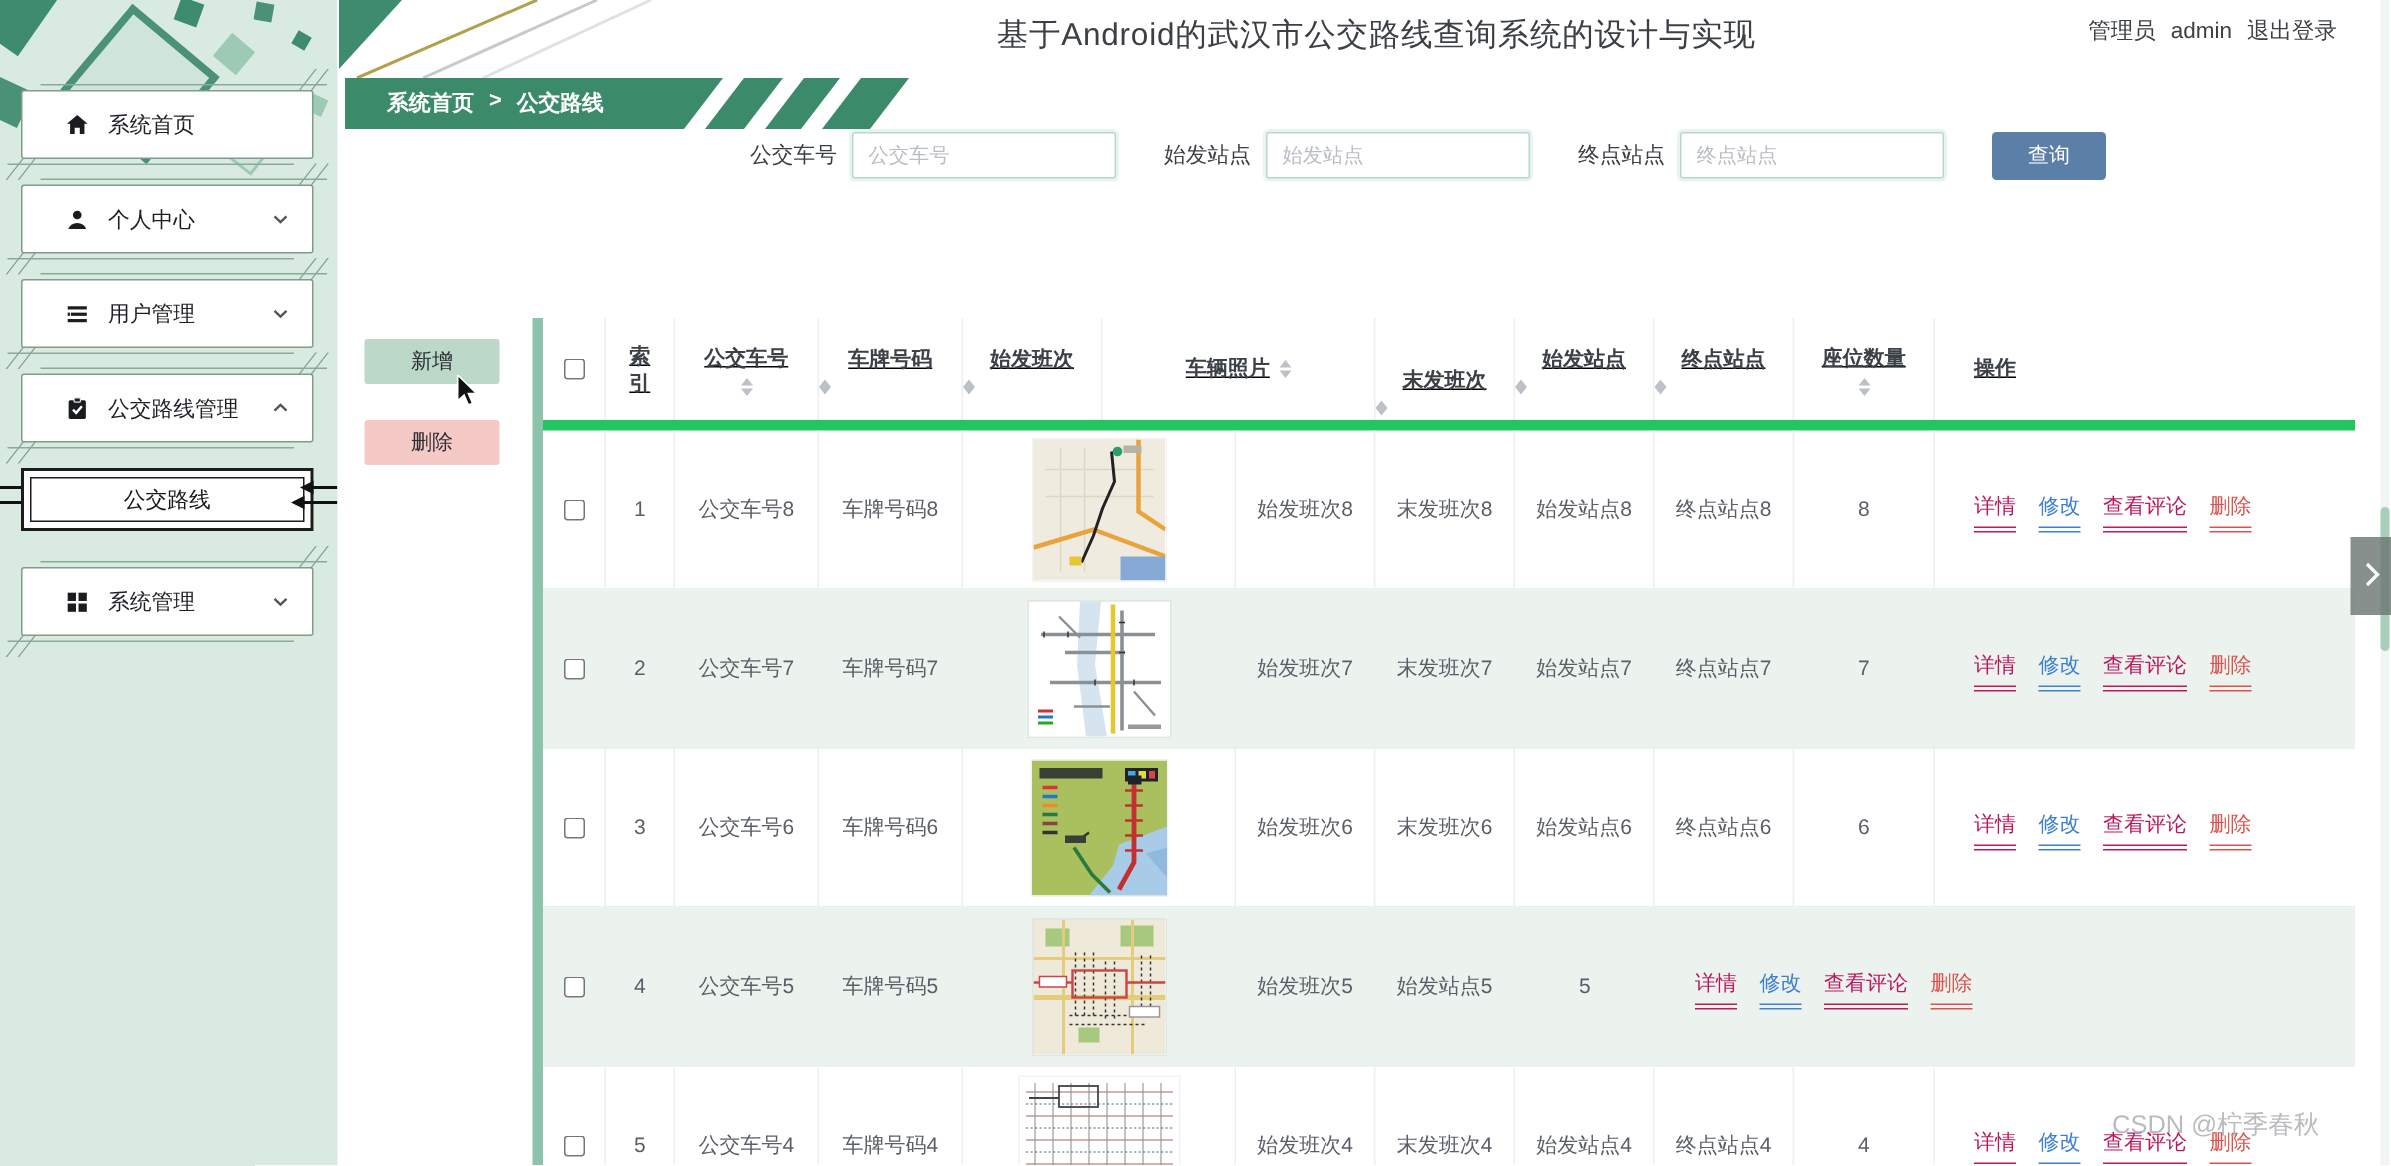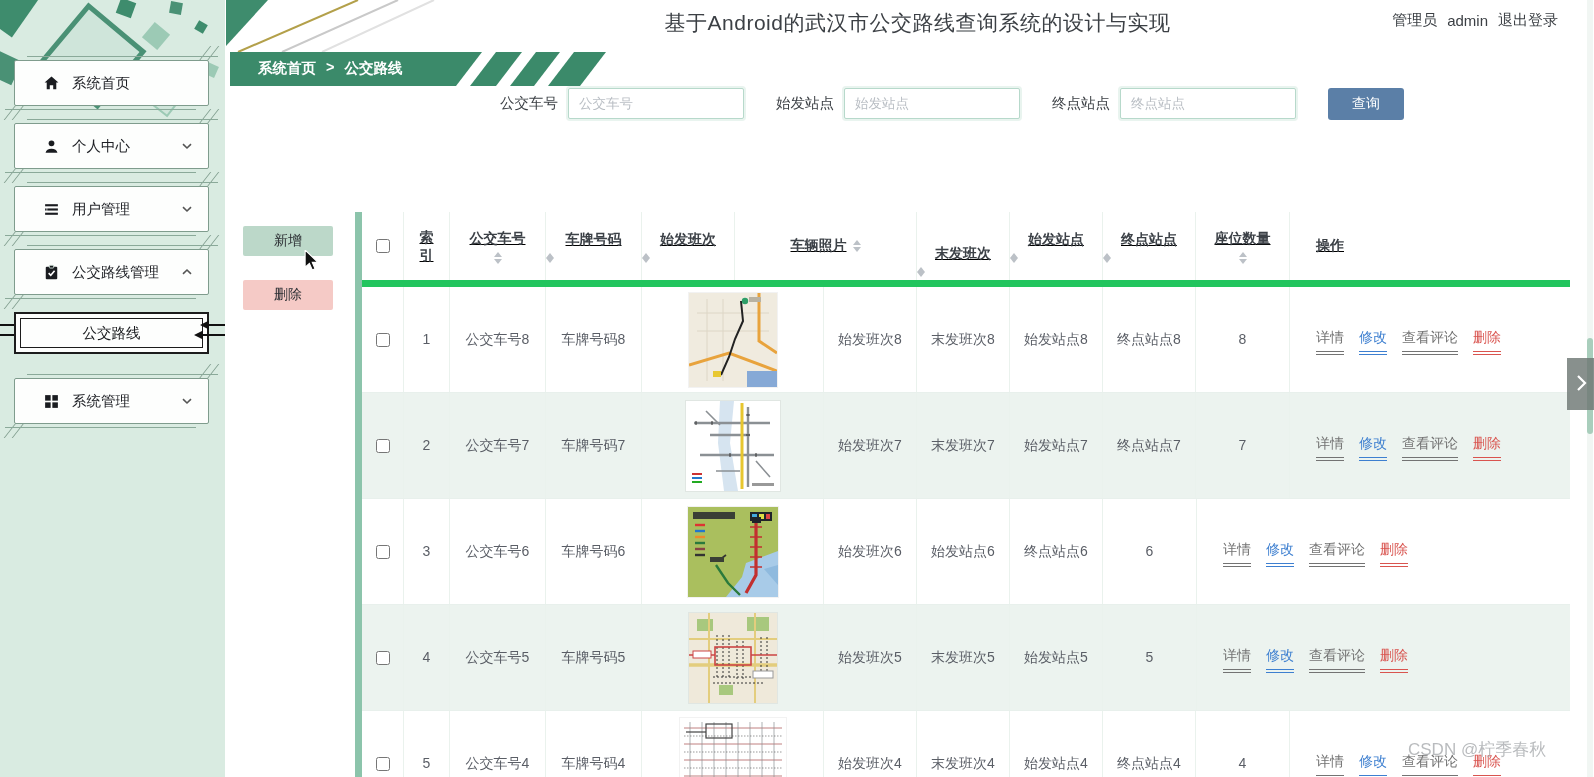--- a/index.html
+++ b/index.html
@@ -87,21 +87,21 @@
   .thead .c-idx span{display:block;width:16px;text-align:center;}
   .sort{display:flex;flex-direction:column;gap:2px;align-items:center;}
   .sort i{width:0;height:0;border-left:4px solid transparent;border-right:4px solid transparent;display:block;}
   .sort .up{border-bottom:5px solid #bcc1c7;}
   .sort .dn{border-top:5px solid #bcc1c7;}
   .cbx{width:14px;height:14px;accent-color:#5b7fa7;cursor:pointer;}
   .photo{display:inline-flex;box-shadow:0 0 0 1px rgba(0,0,0,.05);cursor:pointer;}
   .op{font-size:14px;text-decoration:none;cursor:pointer;position:relative;padding-bottom:2px;
     border-bottom:1.5px solid currentColor;}
   .op::after{content:'';position:absolute;left:0;right:0;bottom:-4.5px;border-bottom:1.5px solid currentColor;}
-  .op.teal{color:#737373;}
+  .op.teal{color:#be185d;}
   .op.blue{color:#3d7fd0;}
   .op.red{color:#d9544f;}
 
   
   .expand-btn{position:absolute;right:0;top:358px;width:27px;height:52px;background:rgba(110,120,116,.82);
     border:none;cursor:pointer;display:flex;align-items:center;justify-content:center;z-index:40;}
   .scrollbar{position:absolute;right:1px;top:0;width:6px;height:777px;background:#f1f6f3;z-index:35;}
   .scroll-thumb{position:absolute;left:0;top:338px;width:6px;height:96px;background:#a9cebc;border-radius:3px;}
 
   .watermark{position:absolute;left:1408px;top:738px;font-size:17px;color:#a8abae;opacity:.8;z-index:50;
@@ -508,20 +508,23 @@
               <path d="M28 58l12 18 12 12" stroke="#2a7a3c" stroke-width="2.4" fill="none"></path>
               <path d="M30 54l8-6" stroke="#333" stroke-width="1.6"></path>
               <rect x="22" y="50" width="14" height="5" fill="#3a3f35"></rect>
             </svg>
       </span>
         </div>
       <div class="cell c-shift">
           <span>始发班次6</span>
         </div>
       <div class="cell c-shift">
+          <span>末发班次6</span>
+        </div>
+      <div class="cell c-shift">
           <span>始发站点6</span>
         </div>
       <div class="cell c-shift">
           <span>终点站点6</span>
         </div>
       <div class="cell c-seats">
           <span>6</span>
         </div>
       <div class="cell c-ops">
         <a class="op teal">详情</a>
@@ -561,23 +564,20 @@
               <path d="M0 42h26M62 42h26" stroke="#c44" stroke-width="1.6"></path>
               <rect x="4" y="38" width="18" height="7" fill="#fff" stroke="#c44" stroke-width="1"></rect>
               <rect x="64" y="58" width="20" height="7" fill="#fff" stroke="#999" stroke-width="1"></rect>
             </svg>
       </span>
         </div>
       <div class="cell c-shift">
           <span>始发班次5</span>
         </div>
       <div class="cell c-shift">
-          <span>末发班次5</span>
-        </div>
-      <div class="cell c-shift">
           <span>始发站点5</span>
         </div>
       <div class="cell c-seats">
           <span>5</span>
         </div>
       <div class="cell c-ops">
         <a class="op teal">详情</a>
         <a class="op blue">修改</a>
         <a class="op teal">查看评论</a>
         <a class="op red">删除</a>

